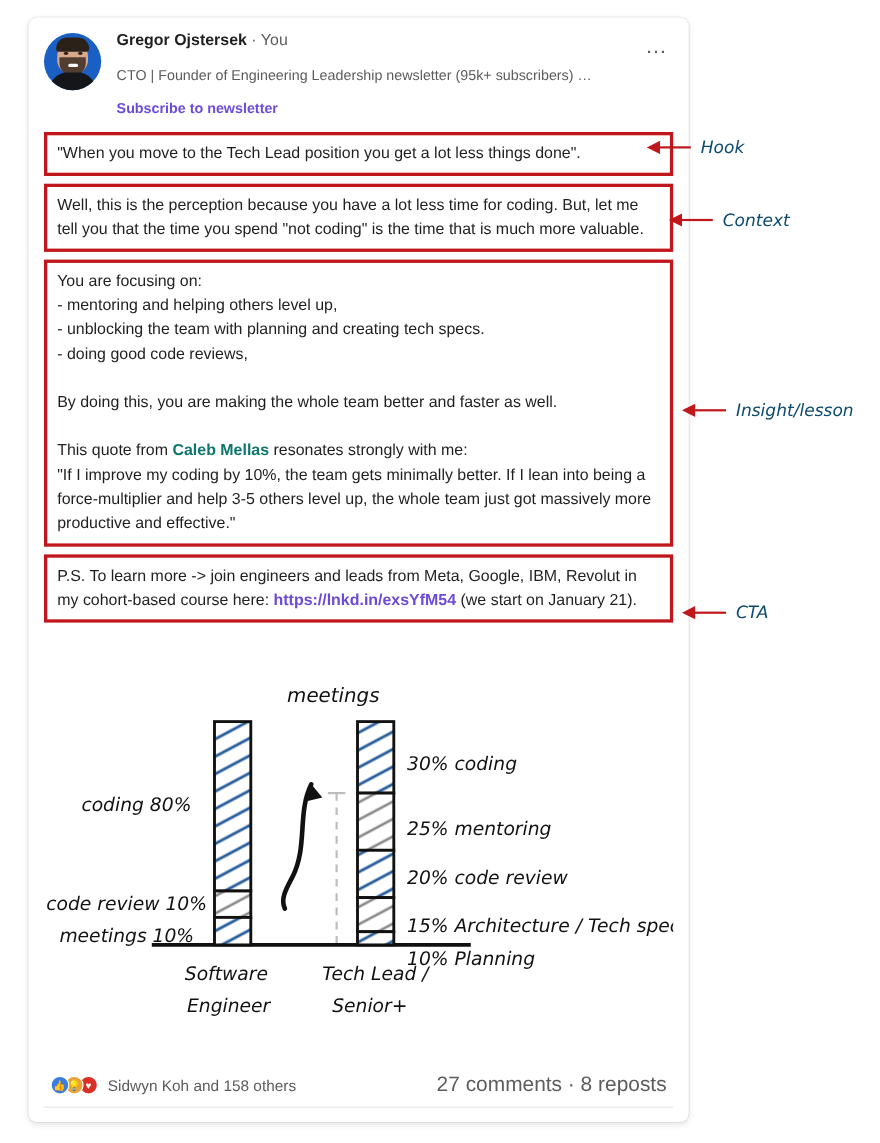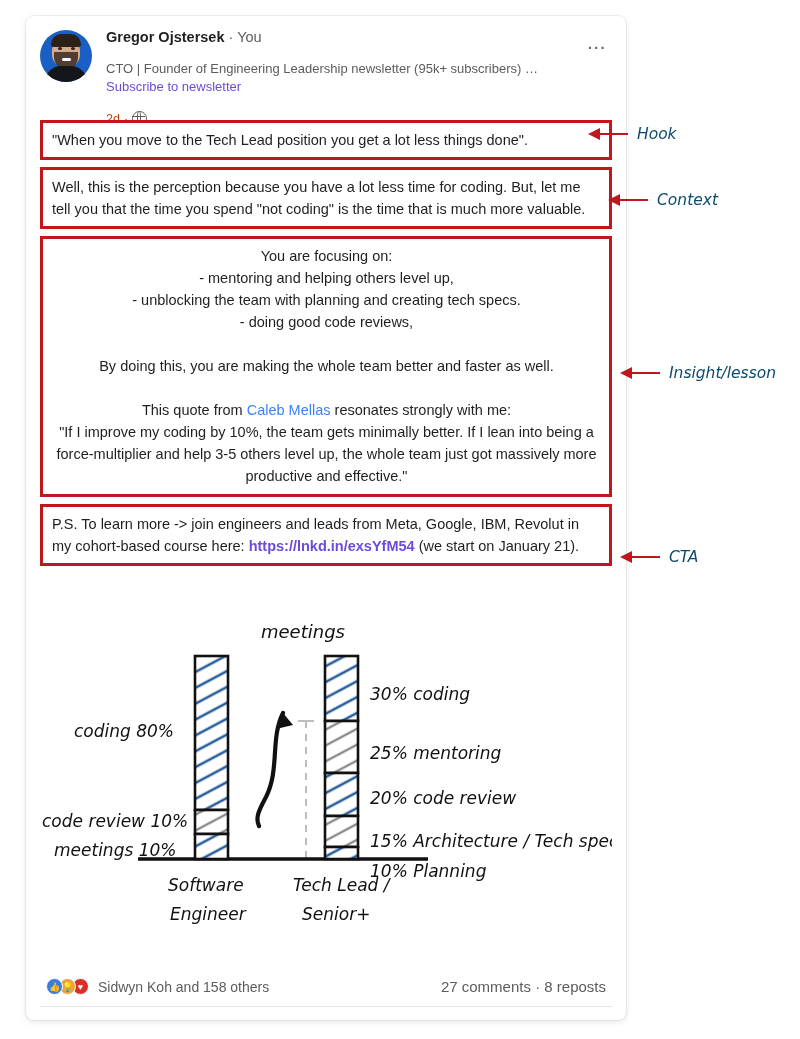--- a/index.html
+++ b/index.html
@@ -28,54 +28,54 @@
   .avatar .beard{position:absolute;left:14px;top:22px;width:24px;height:17px;border-radius:0 0 14px 14px;background:#3a2c20;opacity:.85;}
   .avatar .mouth{position:absolute;left:22px;top:28px;width:9px;height:3px;border-radius:3px;background:#fff;}
   .avatar .eyeL{position:absolute;left:18px;top:17px;width:4px;height:3px;border-radius:50%;background:#2b2118;}
   .avatar .eyeR{position:absolute;left:31px;top:17px;width:4px;height:3px;border-radius:50%;background:#2b2118;}
   .avatar .body{position:absolute;left:5px;top:36px;width:42px;height:22px;border-radius:16px 16px 0 0;background:#15161a;}
   .hdr-text{position:absolute;left:66px;top:-2px;right:30px;}
   .name-line{font-size:14.5px;line-height:19px;color:#1f1f1f;}
   .name-line .nm{font-weight:bold;}
   .name-line .you{color:#5c5c5c;font-weight:normal;}
   .headline{font-size:13px;line-height:17px;color:#5c5c5c;margin-top:13px;white-space:nowrap;}
-  .subscribe{font-size:13px;line-height:18px;color:#6c4bd8;font-weight:normal;margin-top:1px;cursor:pointer;}
+  .subscribe{font-size:13px;line-height:18px;color:#6c4bd8;font-weight:bold;margin-top:13px;cursor:pointer;}
   .meta{font-size:12.5px;line-height:16px;color:#c2410c;margin-top:15px;display:flex;align-items:flex-start;gap:4px;}
   .globe{display:inline-block;width:13px;height:13px;border-radius:50%;border:1.4px solid #5c5c5c;position:relative;}
   .globe::before{content:"";position:absolute;left:4.2px;top:-1.4px;width:2.2px;height:13px;border-radius:50%;border:1.2px solid #5c5c5c;border-top:none;border-bottom:none;}
   .globe::after{content:"";position:absolute;left:-1.4px;top:4.2px;width:13px;height:0;border-top:1.2px solid #5c5c5c;}
   .more-btn{position:absolute;right:2px;top:6px;width:26px;height:18px;color:#5c5c5c;font-size:20px;line-height:12px;letter-spacing:1.5px;cursor:pointer;text-align:center;}
 
   
   .post-body{position:absolute;left:14px;top:104px;right:14px;}
   .para{
     font-size:14.5px;line-height:22px;color:#1f1f1f;
     border:3px solid #c0171c;background:#fff;
     padding:6px 8px 6px 9px;box-sizing:border-box;margin-bottom:7px;
   }
-  .para.block3{padding-bottom:7px;text-align:center;}
+  .para.block3{padding-bottom:7px;}
   .blank{height:22px;}
   .lnk{color:#6c4bd8;font-weight:bold;}
-  .mention{color:#3b82f6;}
+  .mention{color:#0f766e;font-weight:bold;}
 
   
   .chart-wrap{position:absolute;left:14px;top:588px;width:572px;height:350px;}
   .chart-wrap svg{display:block;}
   .hw{font-family:"DejaVu Sans", sans-serif;font-style:italic;font-size:17px;fill:#111;}
   .hw-title{font-family:"DejaVu Sans", sans-serif;font-style:italic;font-size:18px;fill:#111;}
 
   
   .footer{position:absolute;left:14px;right:14px;top:960px;height:34px;}
   .reactions{position:absolute;left:6px;top:2px;display:flex;align-items:center;}
   .rx{width:17px;height:17px;border-radius:50%;border:1.5px solid #fff;display:flex;align-items:center;justify-content:center;font-size:9px;color:#fff;box-sizing:border-box;}
   .rx.like{background:#3b7ddd;z-index:3;}
   .rx.bulb{background:#e9a53b;margin-left:-4px;z-index:2;}
   .rx.love{background:#d93025;margin-left:-4px;z-index:1;}
   .rx-text{position:absolute;left:58px;top:2px;font-size:14px;line-height:18px;color:#5c5c5c;}
-  .counts{position:absolute;right:6px;top:2px;font-size:15px;line-height:18px;color:#5c5c5c;}
+  .counts{position:absolute;right:6px;top:2px;font-size:19px;line-height:18px;color:#5c5c5c;}
   .divider{position:absolute;left:0;right:0;top:30px;height:1px;background:#e4e4e4;}
 
   
   .anno{position:absolute;display:flex;align-items:center;gap:9px;color:#c0171c;}
   .anno .arrow{width:40px;height:14px;position:relative;flex:0 0 auto;}
   .anno .arrow::before{content:"";position:absolute;left:8px;top:6px;width:32px;height:2.4px;background:#c0171c;}
   .anno .arrow::after{content:"";position:absolute;left:0px;top:1.4px;width:0;height:0;border-top:6.5px solid transparent;border-bottom:6.5px solid transparent;border-right:12px solid #c0171c;}
   .anno .lbl{font-family:"DejaVu Sans", sans-serif;font-style:italic;font-size:15.5px;color:#0c4a6e;white-space:nowrap;}
   #anno-hook{left:588px;top:125px;}
   #anno-context{left:608px;top:191px;}

